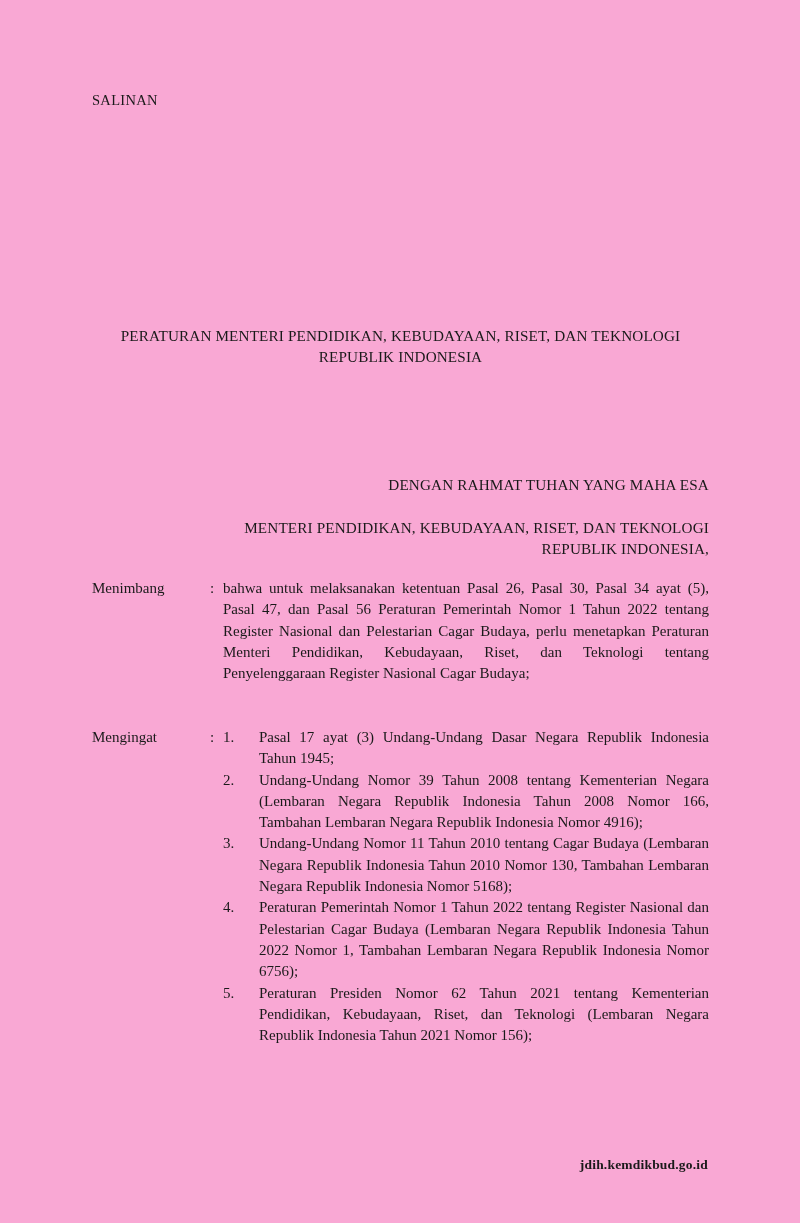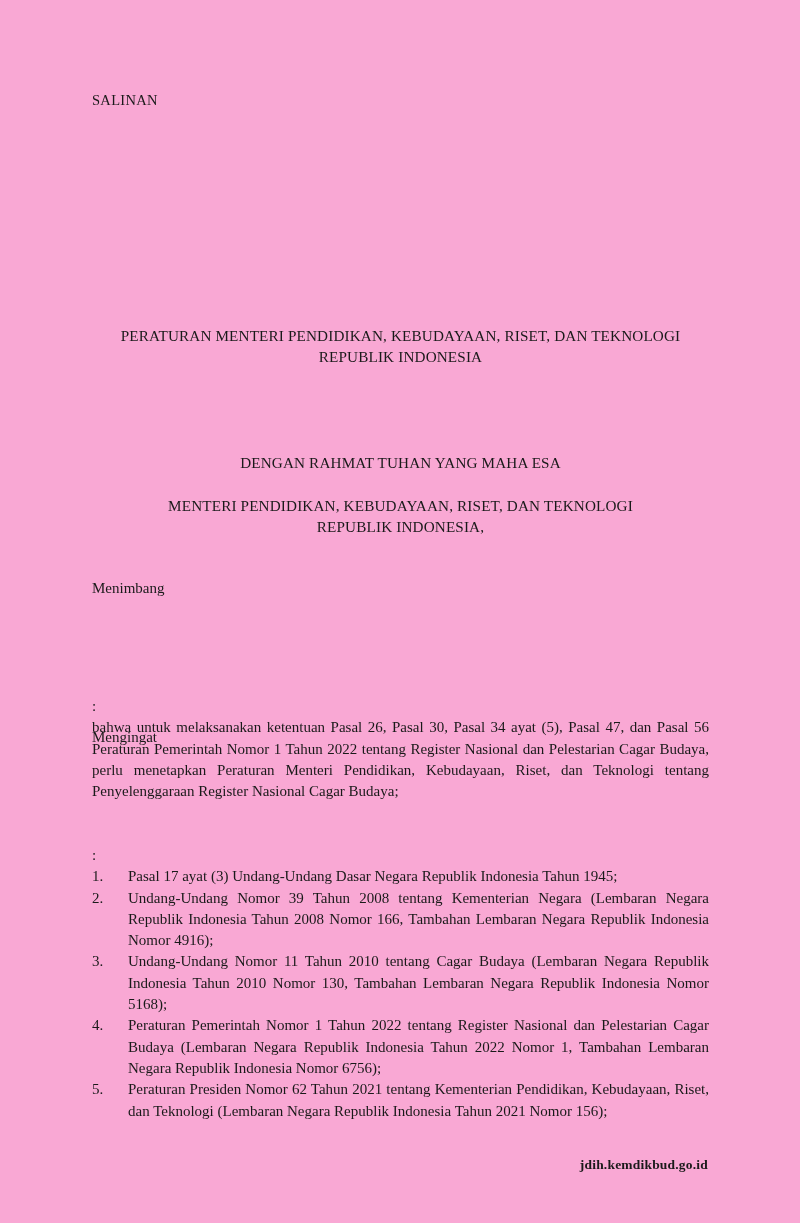--- a/index.html
+++ b/index.html
@@ -41,43 +41,42 @@
     font-size: 15.2px;
     line-height: 21.3px;
     letter-spacing: 0.15px;
     white-space: nowrap;
   }
 
   
   .invocation {
     position: absolute;
     left: 92px;
-    top: 452px;
+    top: 474px;
     width: 617px;
-    text-align: center;
+    text-align: right;
   }
   .invocation-line {
     font-size: 15.2px;
     line-height: 21.3px;
     letter-spacing: 0.15px;
     white-space: nowrap;
   }
   .invocation .gap {
     height: 21.3px;
   }
 
   
   .clause {
     position: absolute;
     left: 92px;
     width: 617px;
     display: flex;
     align-items: flex-start;
     font-size: 15px;
-    flex-direction: column;
   }
   .clause-label {
     width: 118px;
     flex: 0 0 118px;
     line-height: 21.3px;
     white-space: nowrap;
   }
   .clause-colon {
     width: 13px;
     flex: 0 0 13px;

